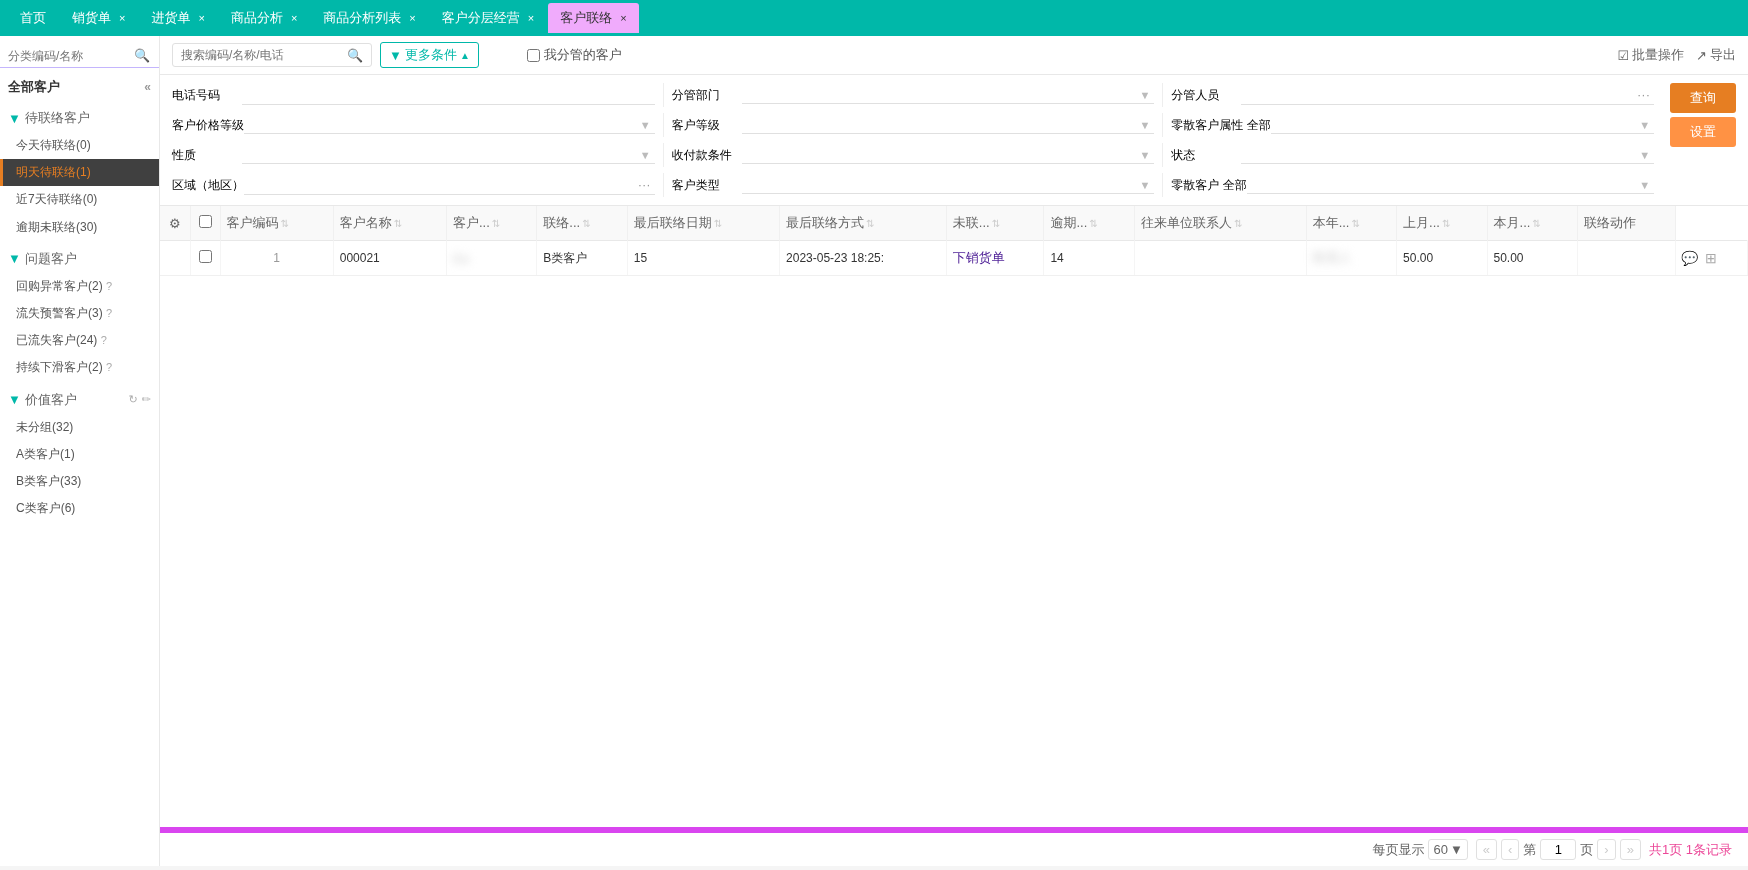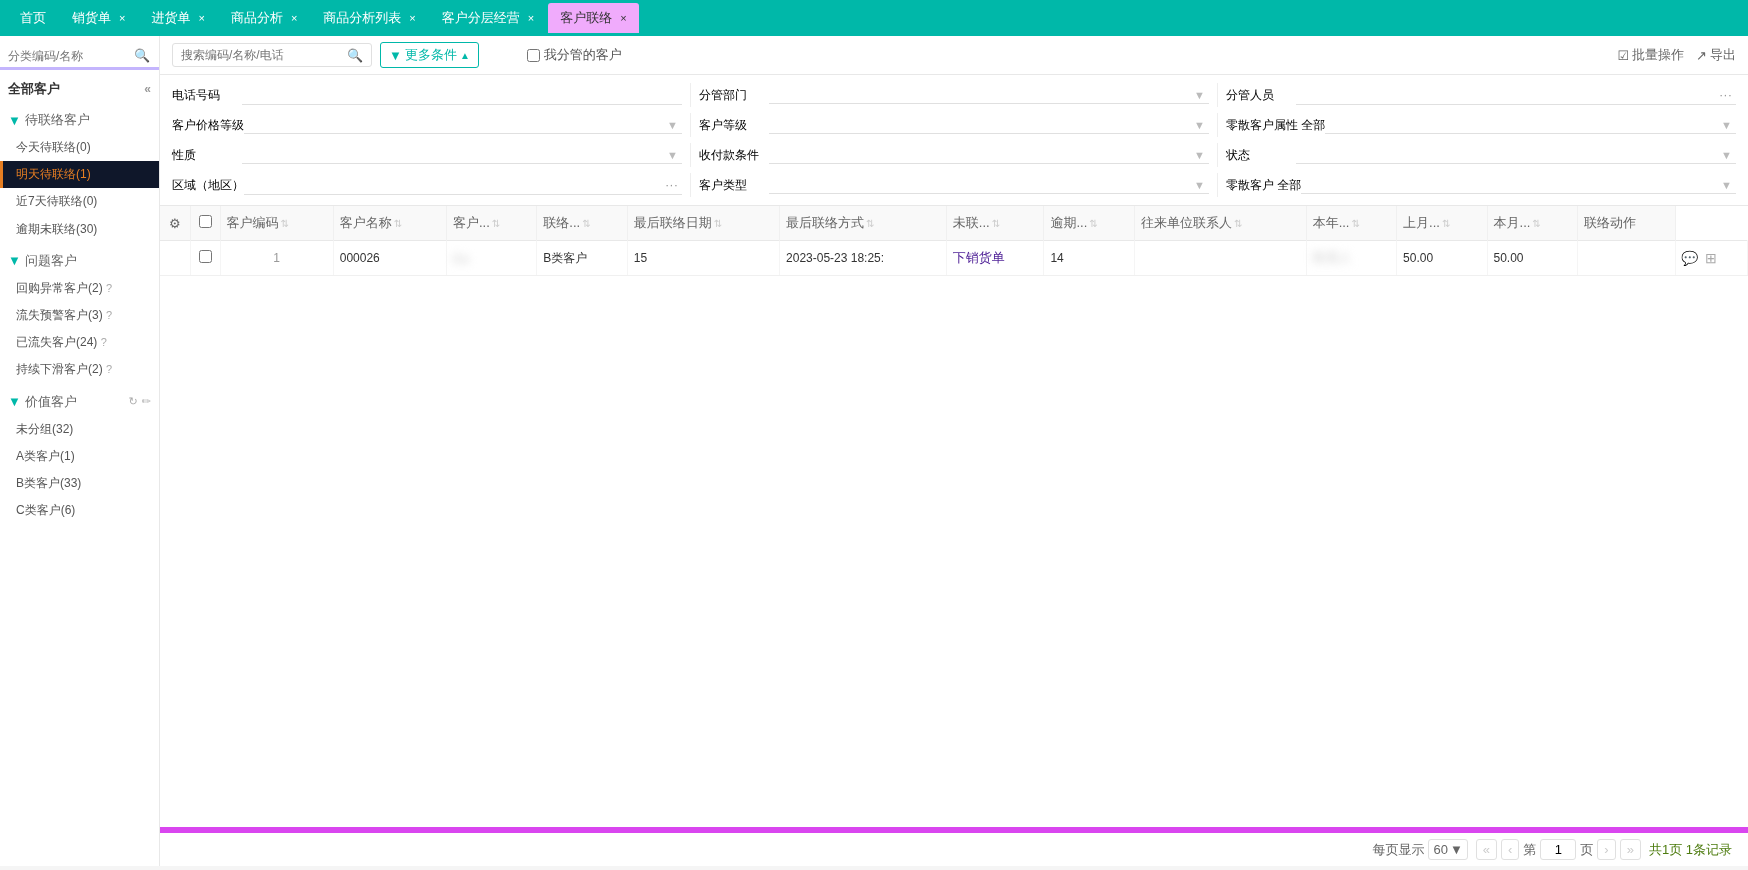--- a/index.html
+++ b/index.html
@@ -41,21 +41,21 @@
       background: #fff;
       border-right: 1px solid #e8e8e8;
       padding: 8px 0;
       overflow-y: auto;
       flex-shrink: 0;
     }
     .sidebar-search {
       display: flex;
       align-items: center;
       padding: 4px 8px;
-      border-bottom: 3px solid #c4b5fd;
+      border-bottom: 1px solid #c4b5fd;
       margin-bottom: 4px;
     }
     .sidebar-search input {
       border: none;
       outline: none;
       width: 100%;
       font-size: 12px;
       color: #999;
     }
     .sidebar-search .search-icon { color: #999; font-size: 13px; cursor: pointer; }
@@ -84,21 +84,21 @@
       cursor: pointer;
     }
     .sidebar-group-title .arrow { margin-right: 4px; color: #00b8a9; }
     .sidebar-item {
       padding: 4px 8px 4px 16px;
       color: #555;
       font-size: 12px;
       cursor: pointer;
       line-height: 1.6;
     }
-    .sidebar-item.active { background: #0f172a; color: #e67e22; border-left: 3px solid #e67e22; padding-left: 13px; }
+    .sidebar-item.active { background: #404040; color: #e67e22; border-left: 3px solid #e67e22; padding-left: 13px; }
 
     
     .content-area {
       flex: 1;
       display: flex;
       flex-direction: column;
       overflow: hidden;
     }
 
     
@@ -316,21 +316,21 @@
     }
     .page-btn.disabled { color: #ccc; cursor: default; }
     .page-input {
       border: 1px solid #e0e0e0;
       border-radius: 3px;
       width: 36px;
       text-align: center;
       padding: 2px 4px;
       outline: none;
     }
-    .total-records { color: #4d7c0f; }
+    .total-records { color: #ec4899; }
 
     
     ::-webkit-scrollbar { width: 6px; height: 6px; }
     ::-webkit-scrollbar-thumb { background: #ccc; border-radius: 3px; }
     ::-webkit-scrollbar-track { background: #f5f5f5; }
 
     .filter-dots { color: #999; cursor: pointer; }
   </style>
 </head>
 <body>
@@ -541,20 +541,24 @@
             <div class="filter-field">
               <span class="filter-label">零散客户 全部</span>
               <div class="filter-select">
                 <span class="sel-val"></span>
                 <span class="caret">▼</span>
               </div>
             </div>
           </div>
         </div>
 
+        <div class="btn-group-right">
+          <button class="query-btn">查询</button>
+          <button class="setup-btn">设置</button>
+        </div>
       </div>
     </div>
 
     <div class="table-area">
       <table>
         <thead>
           <tr>
             <th class="col-settings">
               <span>⚙</span>
             </th>
@@ -638,21 +642,21 @@
             </th>
           </tr>
         </thead>
         <tbody>
           <tr>
             <td class="col-settings"></td>
             <td class="col-check">
               <input type="checkbox" style="">
             </td>
             <td style="color:#999;text-align:center;">1</td>
-            <td>000026</td>
+            <td>000021</td>
             <td>
               <span class="blurred">Ea</span>
             </td>
             <td>B类客户</td>
             <td>15</td>
             <td>2023-05-23 18:25:</td>
             <td>
               <a href="#">下销货单</a>
             </td>
             <td>14</td>

